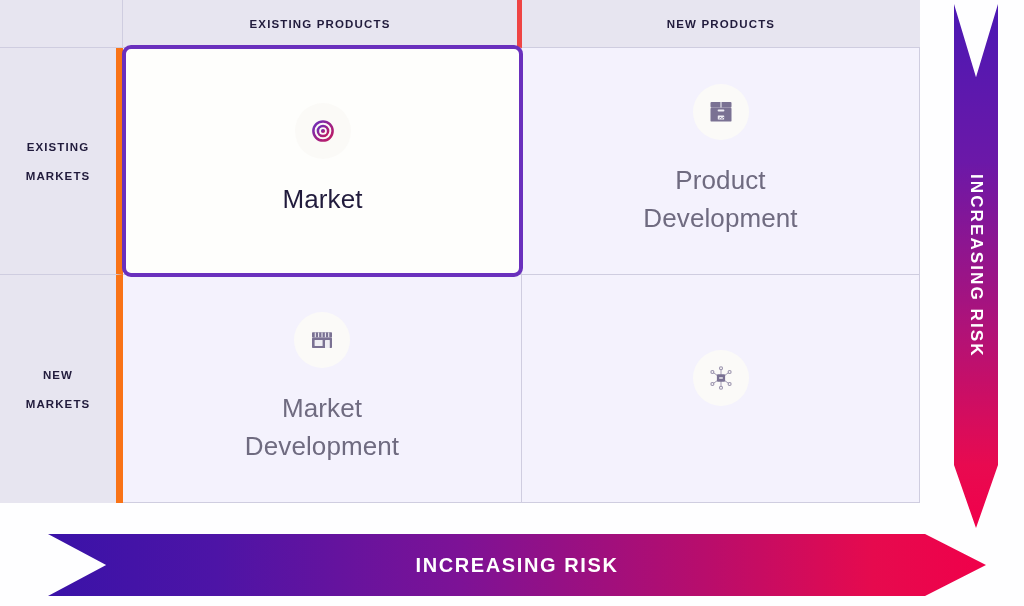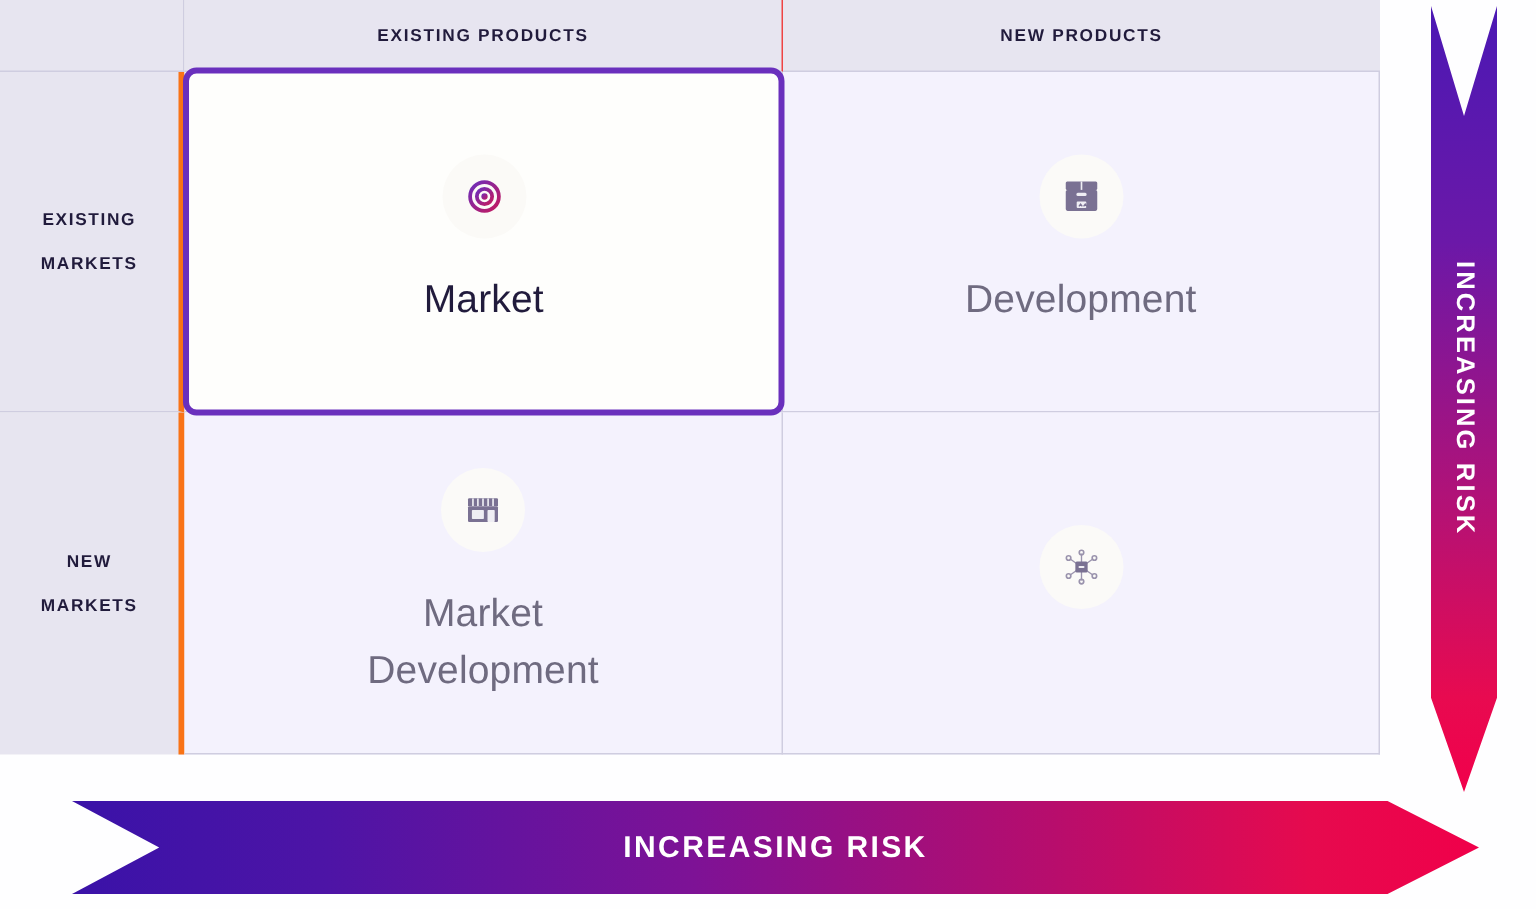--- a/index.html
+++ b/index.html
@@ -21,29 +21,29 @@
   }
   .cell { position: relative; }
 
   .corner-cell { background: #e7e5f0; border-right: 1px solid #cfcde0; border-bottom: 1px solid #cfcde0; }
 
   .col-head {
     background: #e7e5f0;
     border-bottom: 1px solid #cfcde0;
     display: flex; align-items: center; justify-content: center;
   }
-  .col-head.divider { border-right: 1px solid #ef4444; }
+  .col-head.divider { border-right: 5px solid #ef4444; }
   .col-head-label {
     font-size: 11.5px; font-weight: 700; letter-spacing: 1.15px;
     color: #211b3c; text-transform: uppercase;
   }
 
   .row-head {
     background: #e7e5f0;
-    border-right: 4px solid #f97316;
+    border-right: 7px solid #f97316;
     display: flex; flex-direction: column;
     align-items: center; justify-content: center;
     gap: 17px;
   }
   .row-head.divider-b { border-bottom: 1px solid #cfcde0; }
   .row-head-line {
     font-size: 11.5px; font-weight: 700; letter-spacing: 1.1px;
     color: #211b3c; text-transform: uppercase;
   }
 
@@ -159,20 +159,21 @@
         <svg width="30" height="30" viewBox="0 0 30 30" aria-hidden="true">
           <rect x="4.5" y="5" width="21" height="5.6" rx="1" fill="#7a7193"></rect>
           <rect x="4.5" y="10.6" width="21" height="14" rx="1.2" fill="#7a7193"></rect>
           <rect x="11.6" y="12.5" width="6.8" height="2.1" rx="1" fill="#efeef4"></rect>
           <rect x="11.8" y="18.4" width="6.4" height="4.2" rx="0.6" fill="#efeef4"></rect>
           <path d="M13.3 21.6l1.1-1.5 1.1 1.5M16.4 21.6l1.1-1.5 1.1 1.5" stroke="#7a7193" stroke-width="0.9" fill="none"></path>
           <line x1="15" y1="5" x2="15" y2="10.6" stroke="#efeef4" stroke-width="1.1"></line>
         </svg>
       </div>
       <div class="quad-title">
+        <div>Product</div>
         <div>Development</div>
       </div>
     </div>
 
     <div class="cell row-head">
       <span class="row-head-line">NEW</span>
       <span class="row-head-line">MARKETS</span>
     </div>
 
     <div class="cell quad b-r b-bot-edge">

